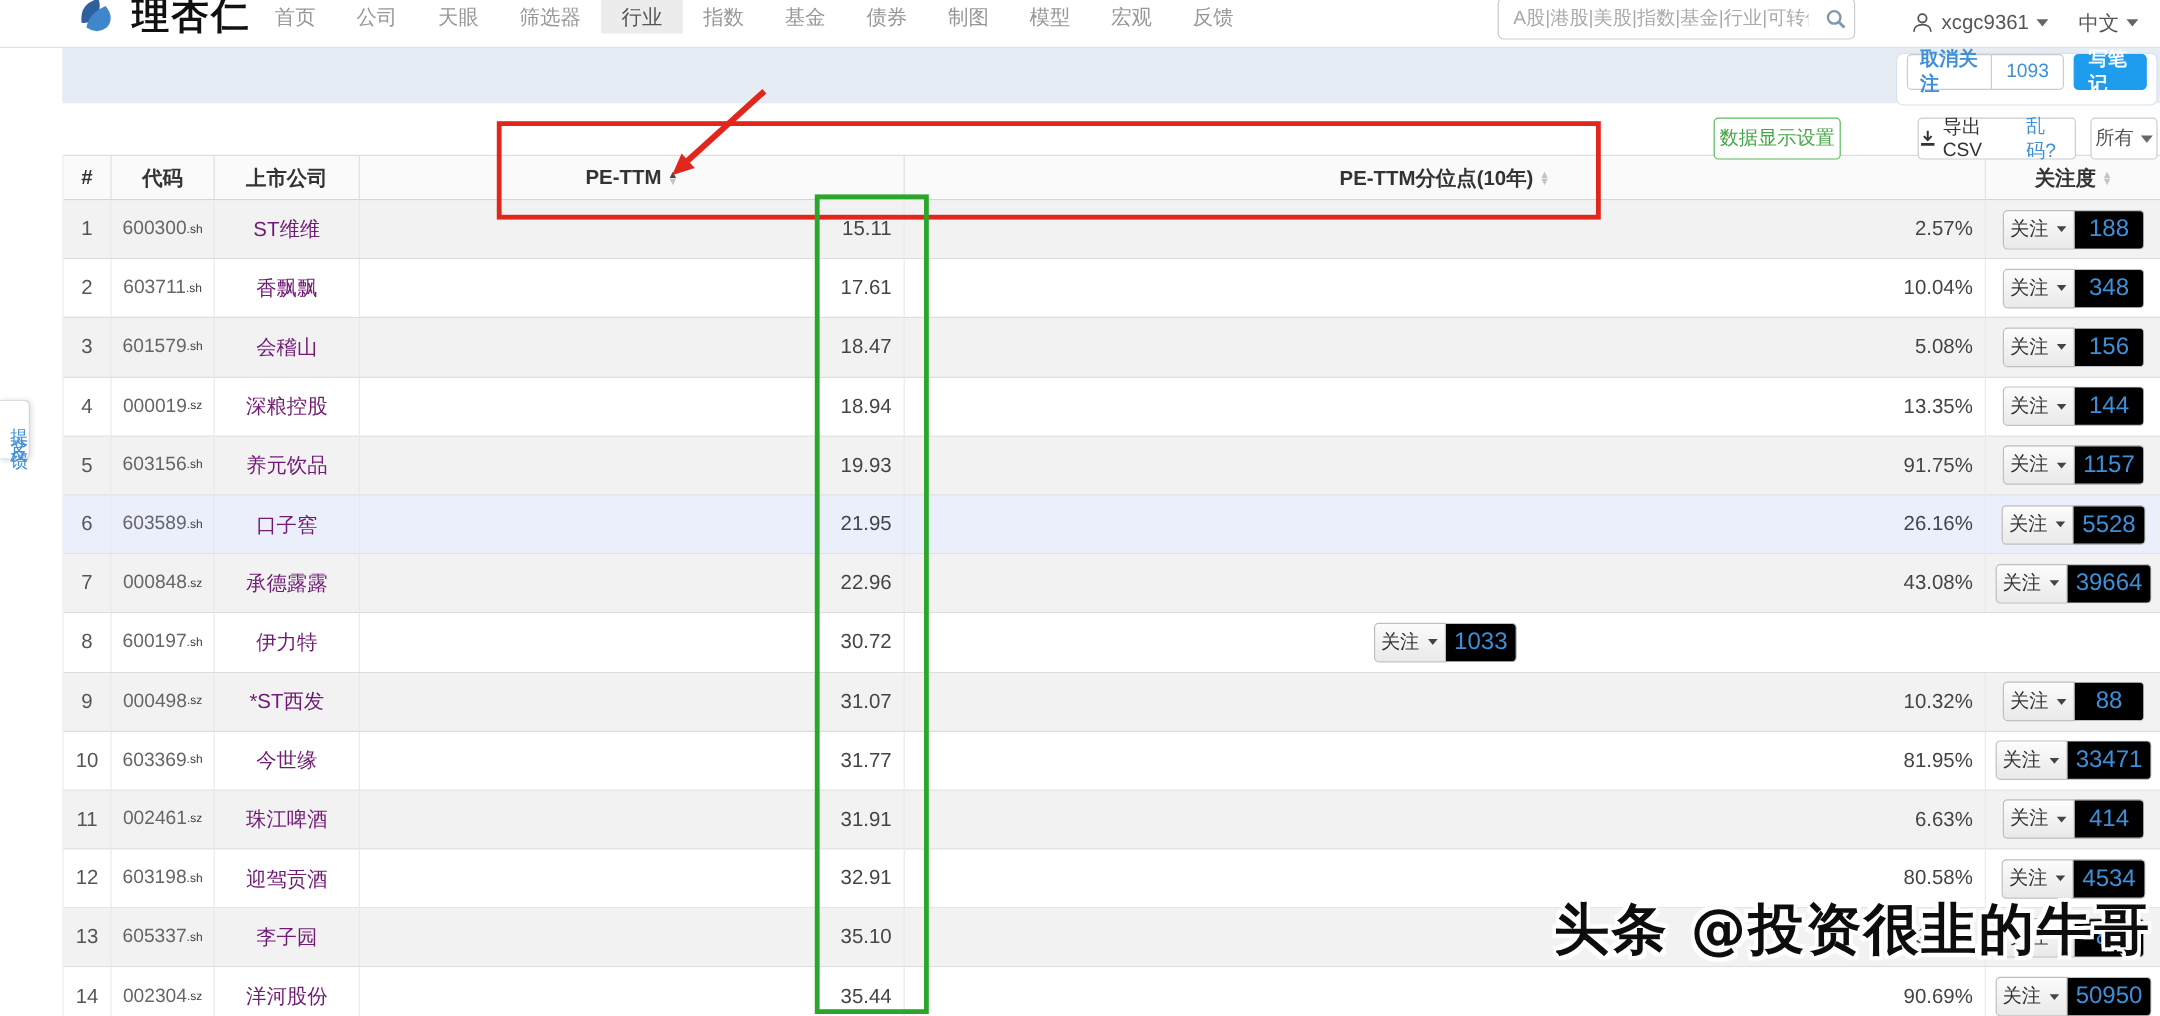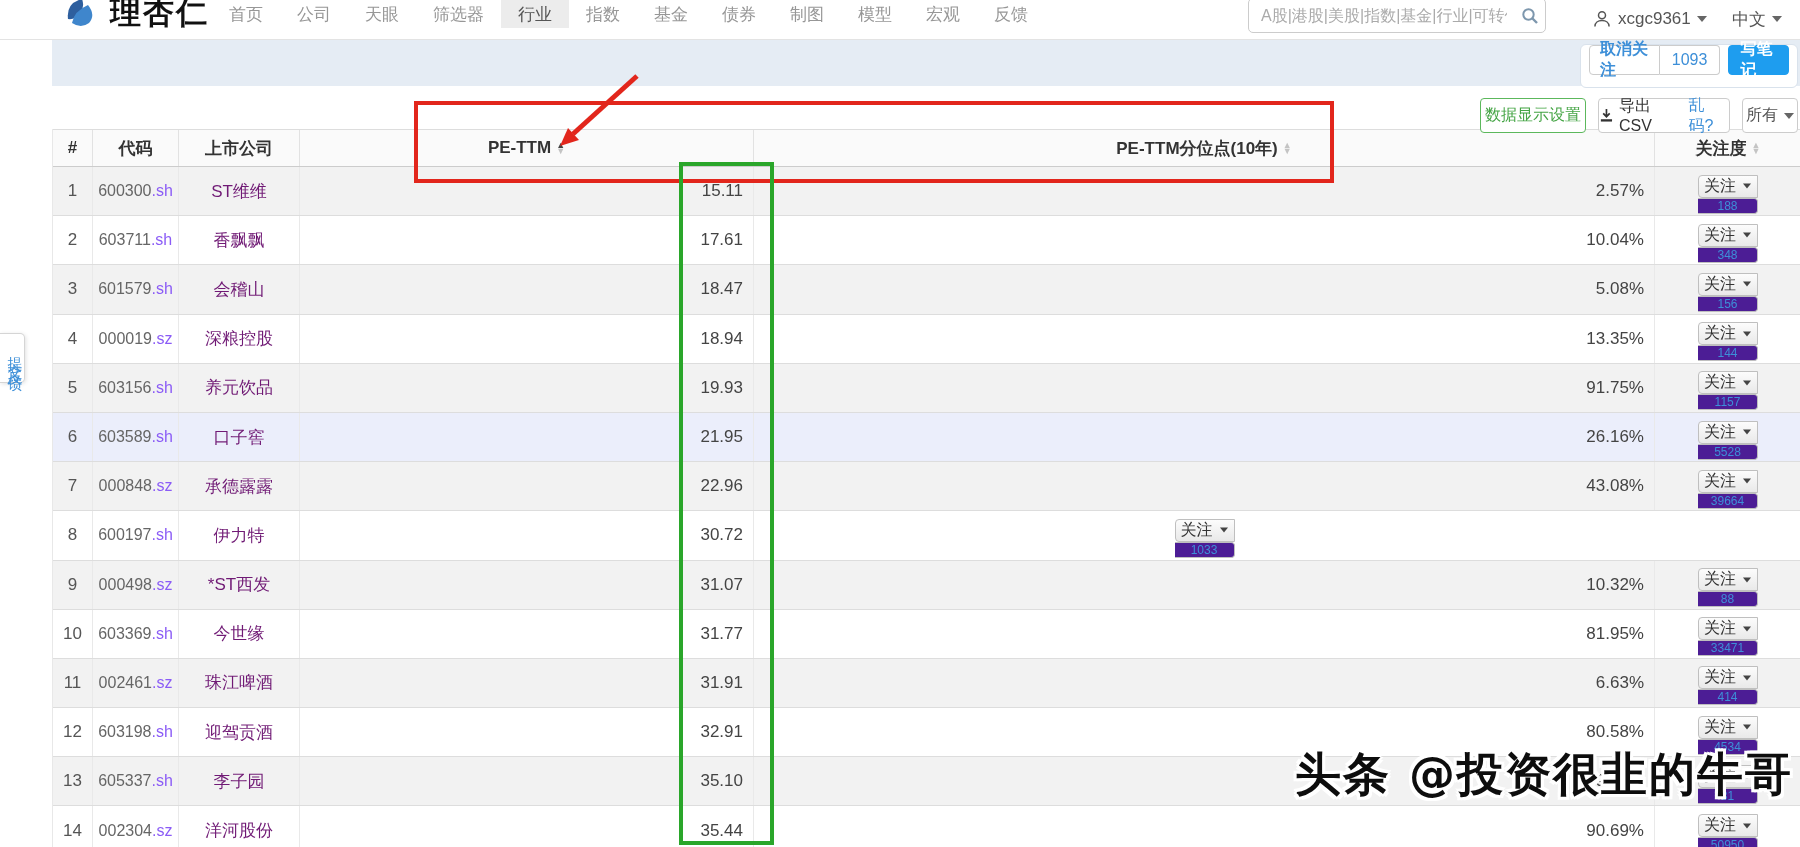--- a/index.html
+++ b/index.html
@@ -35,52 +35,52 @@
     align-items:flex-start; padding:0 8px; z-index:31; }
   .btn { display:flex; align-items:center; justify-content:center; cursor:pointer;
     font-size:16px; border:1px solid #ccc; background:#fff; height:30px; border-radius:4px; }
   .unfollow { color:#3d8fd8; font-weight:bold; border-radius:4px 0 0 4px; padding:0 10px; }
   .follow-count-big { color:#3d8fd8; border-left:none; border-radius:0 4px 4px 0; padding:0 12px; }
   .write-note { margin-left:8px; background:#1e9def; border-color:#1e9def; color:#fff;
     font-weight:bold; padding:0 11px; }
 
   
   .toolbar-btn { position:absolute; top:98px; height:35px; z-index:31; }
-  .settings-btn { left:1480px; width:106px; color:#46a546; border-color:#5cb85c; font-size:16px;text-align:right; }
+  .settings-btn { left:1428px; width:106px; color:#46a546; border-color:#5cb85c; font-size:16px;text-align:right; }
   .export-btn { left:1598px; width:132px; color:#333; font-size:16px; gap:5px; }
   .export-btn .g { color:#3d8fd8; }
   .scope-btn { left:1742px; width:56px; color:#555; font-size:16px; gap:6px; }
 
   
   .table { position:absolute; left:52px; top:129px; width:1748px; z-index:10;
     border-left:1px solid #e8e8e8; }
   .thead, .trow { display:grid; grid-template-columns:40px 86px 121px 454px 901px 146px; }
   .thead { height:38px; background:#fafafa; border-top:1px solid #ddd; border-bottom:1px solid #ccc; }
   .th { display:flex; align-items:center; justify-content:center; gap:5px;
     font-size:17px; font-weight:bold; color:#333; border-right:1px solid #e2e2e2; }
   .trow { height:49.2px; border-bottom:1px solid #ddd; background:#fff; }
   .trow.striped { background:#f2f2f2; }
   .trow.hl { background:#ebeefb; }
   .td { display:flex; align-items:center; border-right:1px solid #e9e9e9; font-size:17px; color:#444; }
   .td.c { justify-content:center; }
   .td.r { justify-content:flex-end; padding-right:10px; }
   .idx { color:#555; }
   .code-num { color:#666; font-size:16px; }
-  .code-sfx { color:#8b5cf6; font-size:16px; margin-left:0; }
+  .code-sfx { color:#404040; font-size:10px; margin-left:0; }
   .company { color:#701a75; cursor:pointer; }
   .sort { display:flex; flex-direction:column; line-height:6px; font-size:9px; color:#c4c4c4; }
   .sort .up.on { color:#444; }
-  .fgroup { display:flex; height:33px; margin:0 auto; cursor:pointer;flex-direction:column; }
+  .fgroup { display:flex; height:33px; margin:0 auto; cursor:pointer; }
   .fbtn { display:flex; align-items:center; justify-content:center; gap:6px; width:60px;
     background:linear-gradient(#fcfcfc,#e9e9e9); border:1px solid #bfbfbf;
     border-radius:4px 0 0 4px; font-size:16px; color:#333; }
   .fbtn .caret { border-top-color:#444; transform:scale(.8); }
   .fcount { display:flex; align-items:center; justify-content:center; min-width:58px; padding:0 7px;
-    background:#4c1d95; border:1px solid #bfbfbf; border-left:none; border-radius:0 4px 4px 0;
-    font-size:12px; color:#3d8fd8; }
+    background:#000000; border:1px solid #bfbfbf; border-left:none; border-radius:0 4px 4px 0;
+    font-size:20px; color:#3d8fd8; }
 
   
   .feedback-tab { position:absolute; left:0; top:333px; width:25px; padding:10px 0;
     background:#fff; border:1px solid #d5d5d5; border-left:none; border-radius:0 5px 5px 0;
     box-shadow:1px 1px 4px rgba(0,0,0,.12); writing-mode:vertical-rl; text-orientation:upright;
     font-size:15px; color:#3d8fd8; letter-spacing:7px; text-align:center; cursor:pointer; z-index:40; }
   .watermark { position:absolute; left:1295px; top:744px; z-index:50; font-size:46px;
     font-weight:bold; color:#0d0d0d; letter-spacing:2px; white-space:nowrap;
     font-family:"DejaVu Sans","Liberation Sans",sans-serif;
     text-shadow:-3px -3px 0 #fff,3px -3px 0 #fff,-3px 3px 0 #fff,3px 3px 0 #fff,

